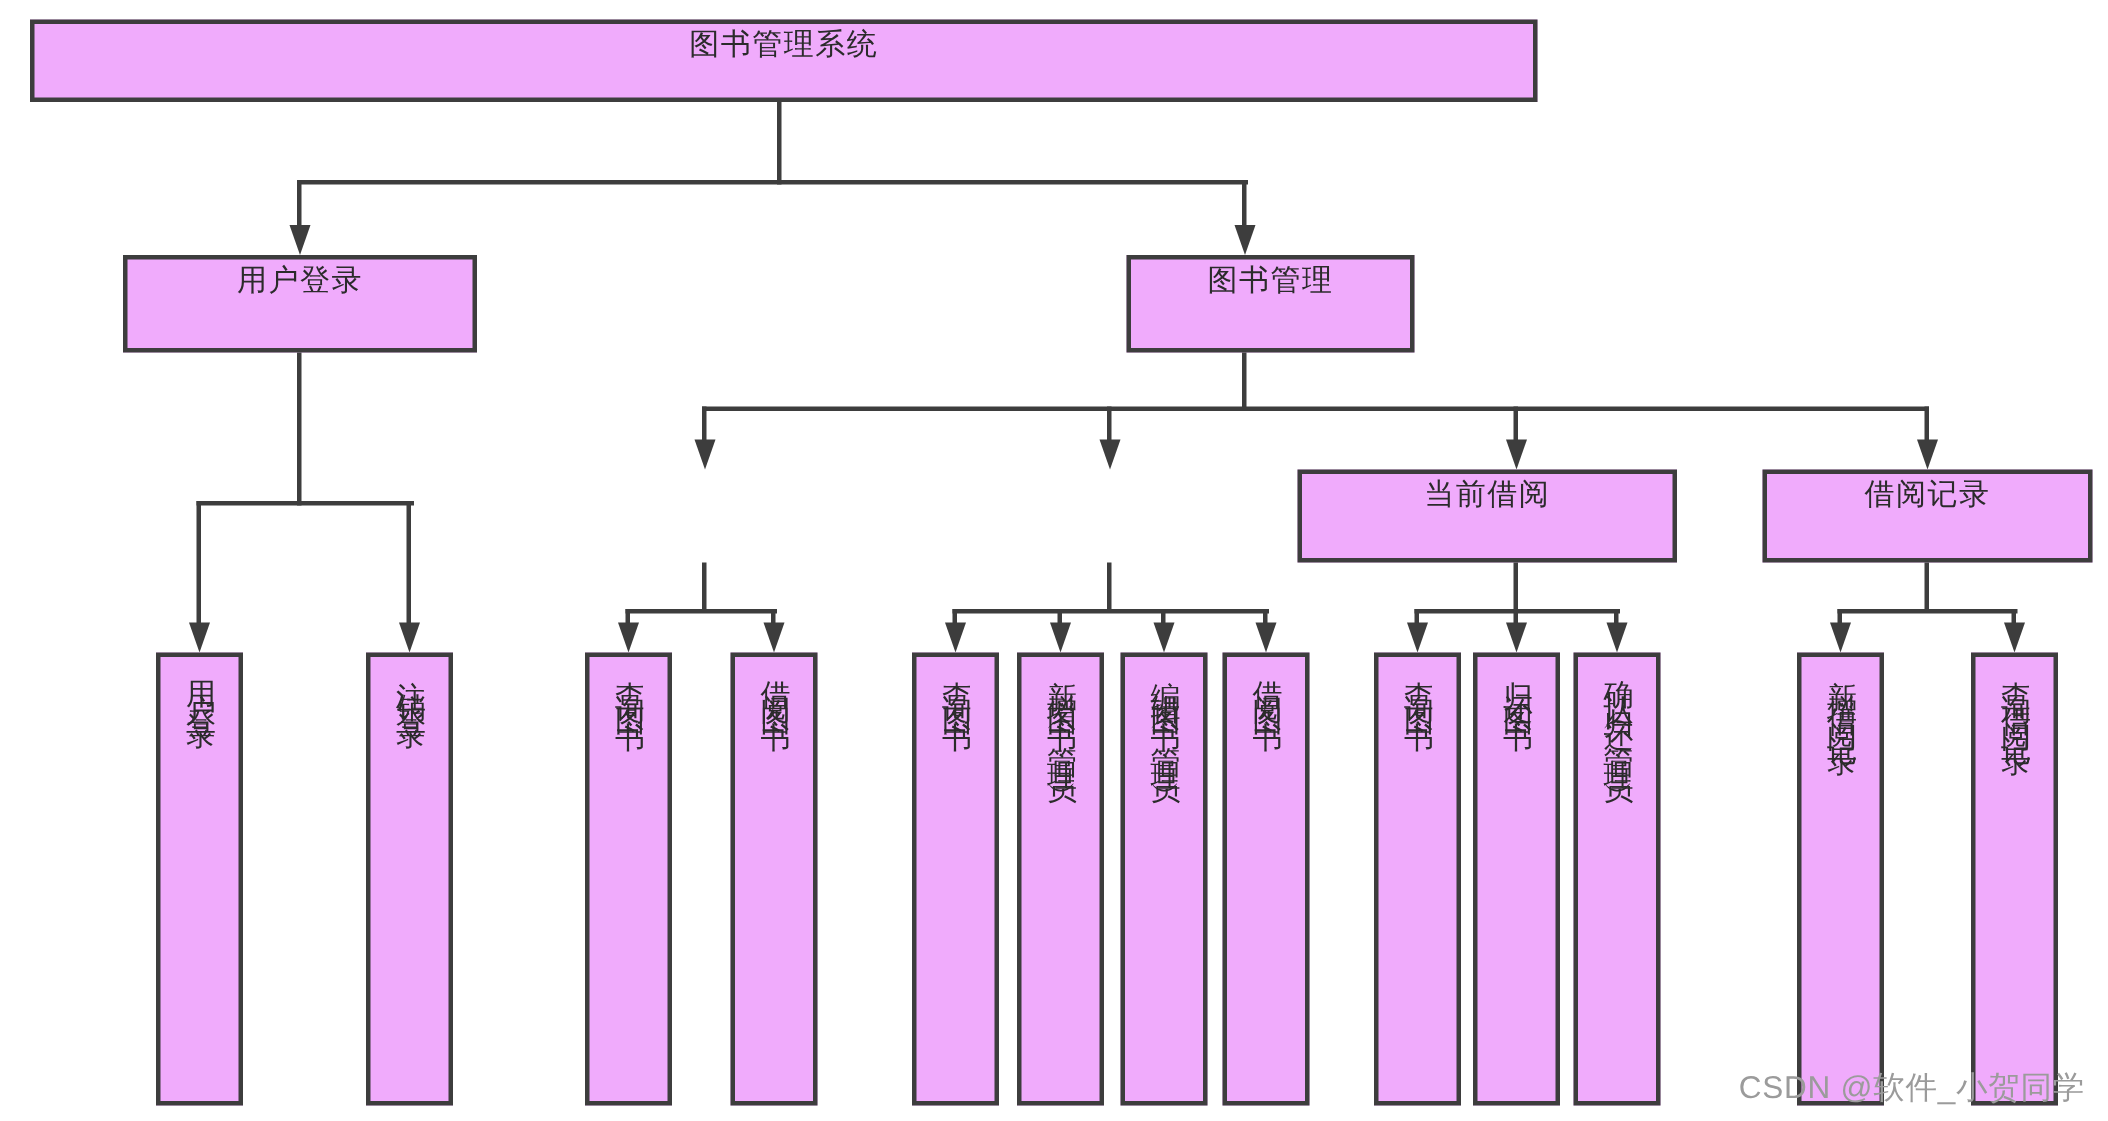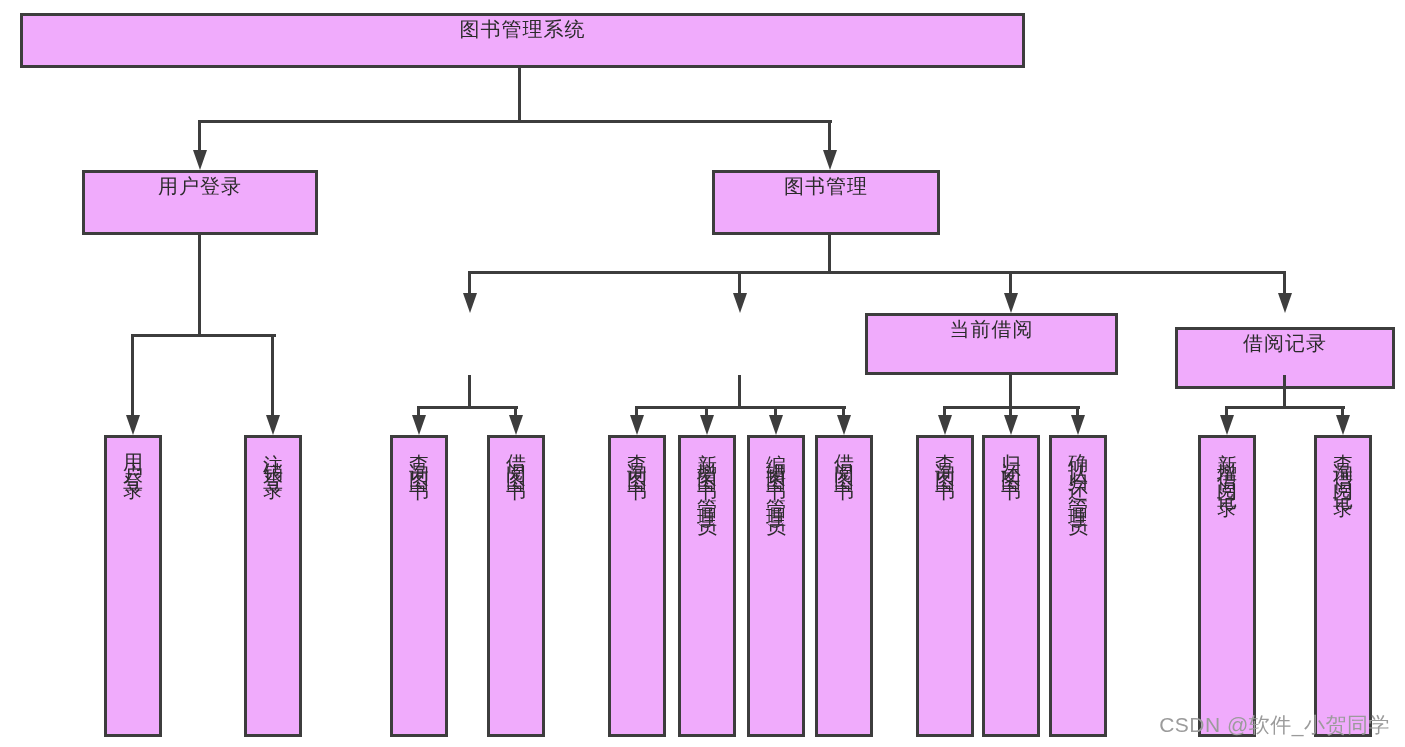--- a/index.html
+++ b/index.html
@@ -47,21 +47,21 @@
   <div class="line" style="left:518px;top:68px;width:3px;height:55px"></div>
   <div class="line" style="left:198px;top:120px;width:634px;height:3px"></div>
   <div class="line" style="left:198px;top:120px;width:3px;height:33px"></div>
   <div class="line" style="left:828px;top:120px;width:3px;height:33px"></div>
   <div class="arrow" style="left:193px;top:150px"></div>
   <div class="arrow" style="left:823px;top:150px"></div>
 
   <div class="box" style="left:82px;top:170px;width:236px;height:65px">
     <span class="hlabel">用户登录</span>
   </div>
-  <div class="box" style="left:712px;top:170px;width:228px;height:65px">
+  <div class="box" style="left:751px;top:170px;width:192px;height:65px">
     <span class="hlabel">图书管理</span>
   </div>
 
   <div class="line" style="left:198px;top:235px;width:3px;height:102px"></div>
   <div class="line" style="left:131px;top:334px;width:145px;height:3px"></div>
   <div class="line" style="left:131px;top:334px;width:3px;height:83px"></div>
   <div class="line" style="left:271px;top:334px;width:3px;height:83px"></div>
   <div class="arrow" style="left:126px;top:415px"></div>
   <div class="arrow" style="left:266px;top:415px"></div>
 
@@ -72,21 +72,21 @@
   <div class="line" style="left:1009px;top:271px;width:3px;height:24px"></div>
   <div class="line" style="left:1283px;top:271px;width:3px;height:24px"></div>
   <div class="arrow" style="left:463px;top:293px"></div>
   <div class="arrow" style="left:733px;top:293px"></div>
   <div class="arrow" style="left:1004px;top:293px"></div>
   <div class="arrow" style="left:1278px;top:293px"></div>
 
   <div class="box" style="left:865px;top:313px;width:253px;height:62px">
     <span class="hlabel">当前借阅</span>
   </div>
-  <div class="box" style="left:1175px;top:327px;width:220px;height:62px">
+  <div class="box" style="left:1175px;top:313px;width:220px;height:62px">
     <span class="hlabel">借阅记录</span>
   </div>
 
   <div class="line" style="left:468px;top:375px;width:3px;height:33px"></div>
   <div class="line" style="left:417px;top:406px;width:101px;height:3px"></div>
   <div class="line" style="left:417px;top:406px;width:3px;height:11px"></div>
   <div class="line" style="left:514px;top:406px;width:3px;height:11px"></div>
   <div class="arrow" style="left:412px;top:415px"></div>
   <div class="arrow" style="left:509px;top:415px"></div>
 

